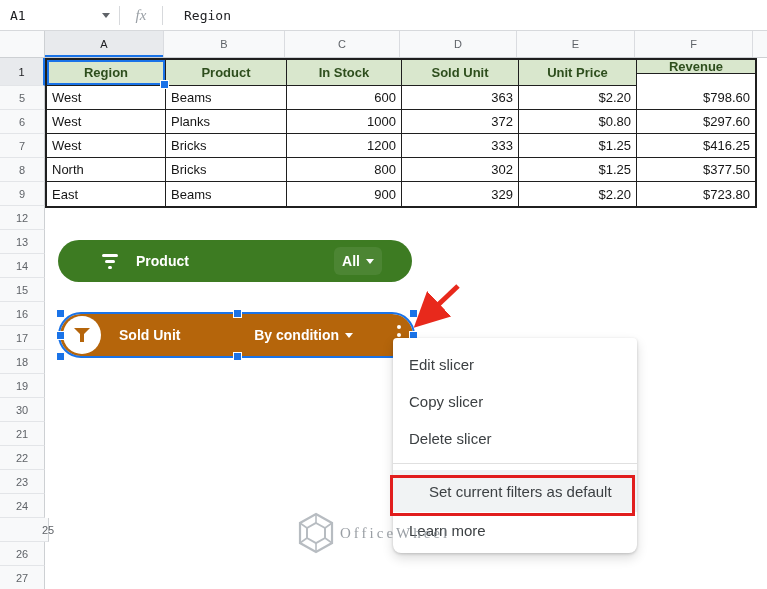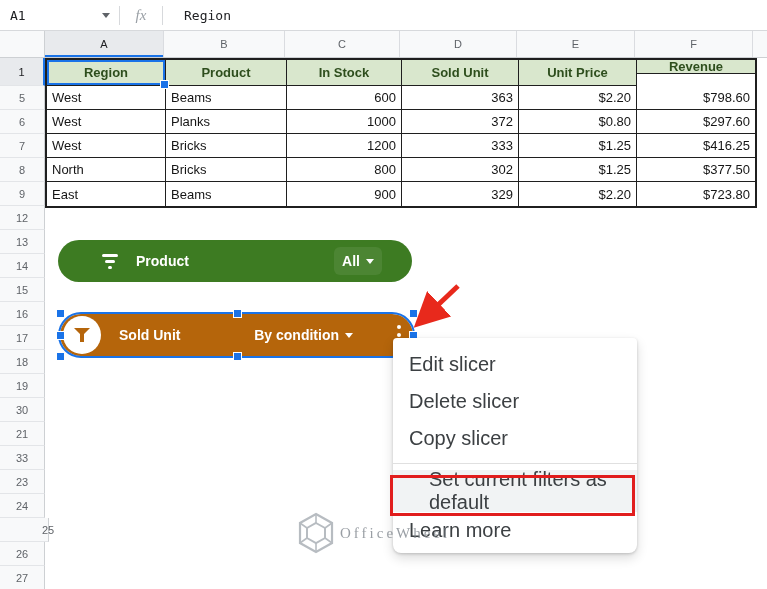--- a/index.html
+++ b/index.html
@@ -61,21 +61,21 @@
                  display:flex; align-items:center; justify-content:center; flex:none; }
   .dots { position:absolute; right:12px; top:50%; transform:translateY(-50%); display:flex; flex-direction:column; gap:4px; }
   .dots i { width:4px; height:4px; border-radius:50%; background:#fff; display:block; }
   .handle { position:absolute; width:9px; height:9px; background:#1a73e8; border:1px solid #fff;
             box-sizing:border-box; z-index:12; }
 
   
   .menu { position:absolute; left:393px; top:338px; width:244px; background:#fff;
           border-radius:4px 4px 8px 8px; padding:8px 0 4px 0; box-sizing:border-box; z-index:30;
           box-shadow:0 1px 3px rgba(0,0,0,.18), 0 5px 12px rgba(0,0,0,.14); }
-  .menu-item { height:37px; display:flex; align-items:center; padding:0 16px; font-size:20px; color:#3c4043; }
+  .menu-item { height:37px; display:flex; align-items:center; padding:0 16px; font-size:15px; color:#3c4043; }
   .menu-item.hl { height:42px; background:#f1f3f4;padding-left:36px; }
   .menu-divider { height:1px; background:#e0e0e0; margin:6px 0; }
   .red-box { position:absolute; left:390px; top:475px; width:245px; height:41px; border:3px solid #e11d1d;
              box-sizing:border-box; z-index:35; }
 
   
   .arrow-svg { position:absolute; left:405px; top:278px; z-index:25; }
   .watermark { position:absolute; left:296px; top:511px; z-index:40; display:flex; align-items:center; gap:4px; opacity:.8; }
   .wm-text { font-family:"Liberation Serif", serif; font-size:15px; letter-spacing:3px; color:#80878e; }
 </style>
@@ -116,21 +116,21 @@
       <div class="row-h" style="height: 24px;">12</div>
       <div class="row-h" style="height: 24px;">13</div>
       <div class="row-h" style="height: 24px;">14</div>
       <div class="row-h" style="height: 24px;">15</div>
       <div class="row-h" style="height: 24px;">16</div>
       <div class="row-h" style="height: 24px;">17</div>
       <div class="row-h" style="height: 24px;">18</div>
       <div class="row-h" style="height: 24px;">19</div>
       <div class="row-h" style="height: 24px;">30</div>
       <div class="row-h" style="height: 24px;">21</div>
-      <div class="row-h" style="height: 24px;">33</div>
+      <div class="row-h" style="height: 24px;">22</div>
       <div class="row-h" style="height: 24px;">23</div>
       <div class="row-h" style="height: 24px;">24</div>
       <div class="row-h" style="height: 24px; padding-left: 48px;">25</div>
       <div class="row-h" style="height: 24px; text-align: center;">26</div>
       <div class="row-h" style="height: 24px;">27</div>
     </div>
 
   <div class="sheet-table">
       <div class="t-row">
         <div class="cell head active" style="width: 119px; height: 26px;">Region<div class="fill-handle"></div></div>
@@ -227,22 +227,22 @@
   <div class="handle" style="left: 56px; top: 309px;"></div>
     <div class="handle" style="left: 56px; top: 330.5px;"></div>
     <div class="handle" style="left: 56px; top: 352px;"></div>
     <div class="handle" style="left: 232.5px; top: 309px;"></div>
     <div class="handle" style="left: 232.5px; top: 352px;"></div>
     <div class="handle" style="left: 409px; top: 309px;"></div>
     <div class="handle" style="left: 409px; top: 330.5px;"></div>
     <div class="handle" style="left: 409px; top: 352px;"></div>
     <div class="menu" id="menu">
       <div class="menu-item">Edit slicer</div>
+      <div class="menu-item">Copy slicer</div>
       <div class="menu-item">Delete slicer</div>
-      <div class="menu-item">Copy slicer</div>
       <div class="menu-divider"></div>
       <div class="menu-item hl">Set current filters as default</div>
       <div class="menu-item">Learn more</div>
     </div>
 
   <div class="red-box"></div>
 
   <div class="watermark">
     <svg width="40" height="44" viewBox="0 0 40 44">
       <polygon points="20,3 36,12 36,32 20,41 4,32 4,12" fill="none" stroke="#a6acb2" stroke-width="2.2"></polygon>

